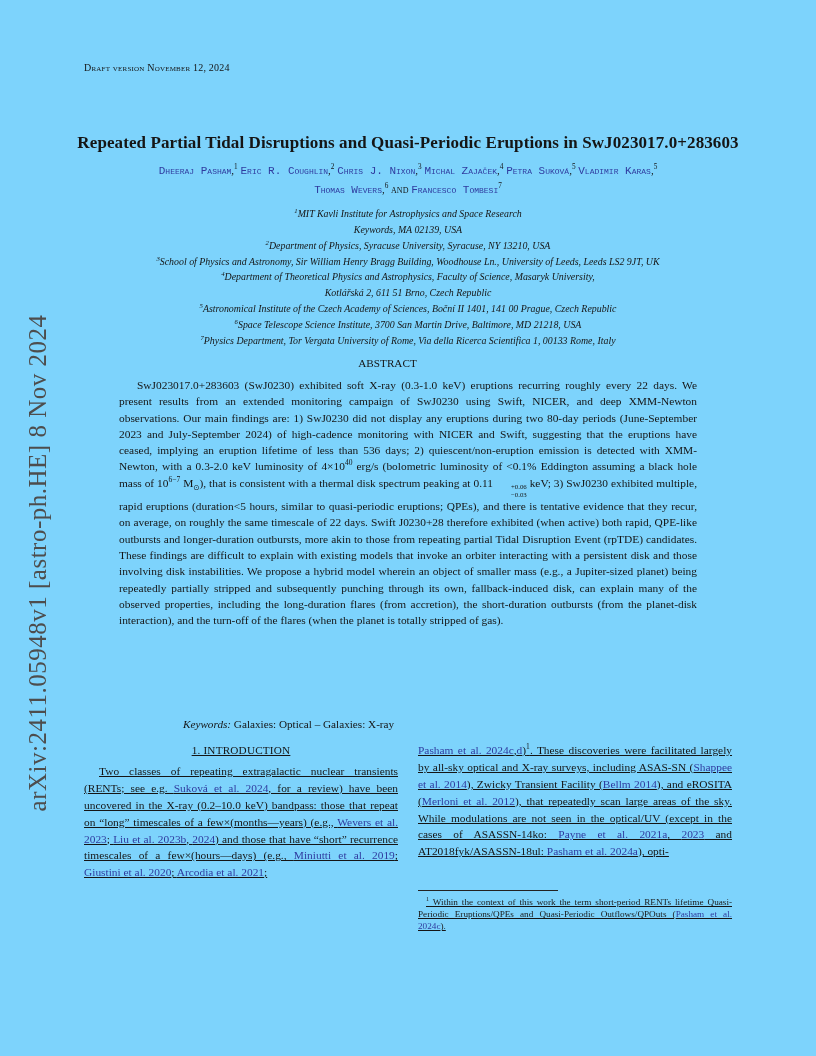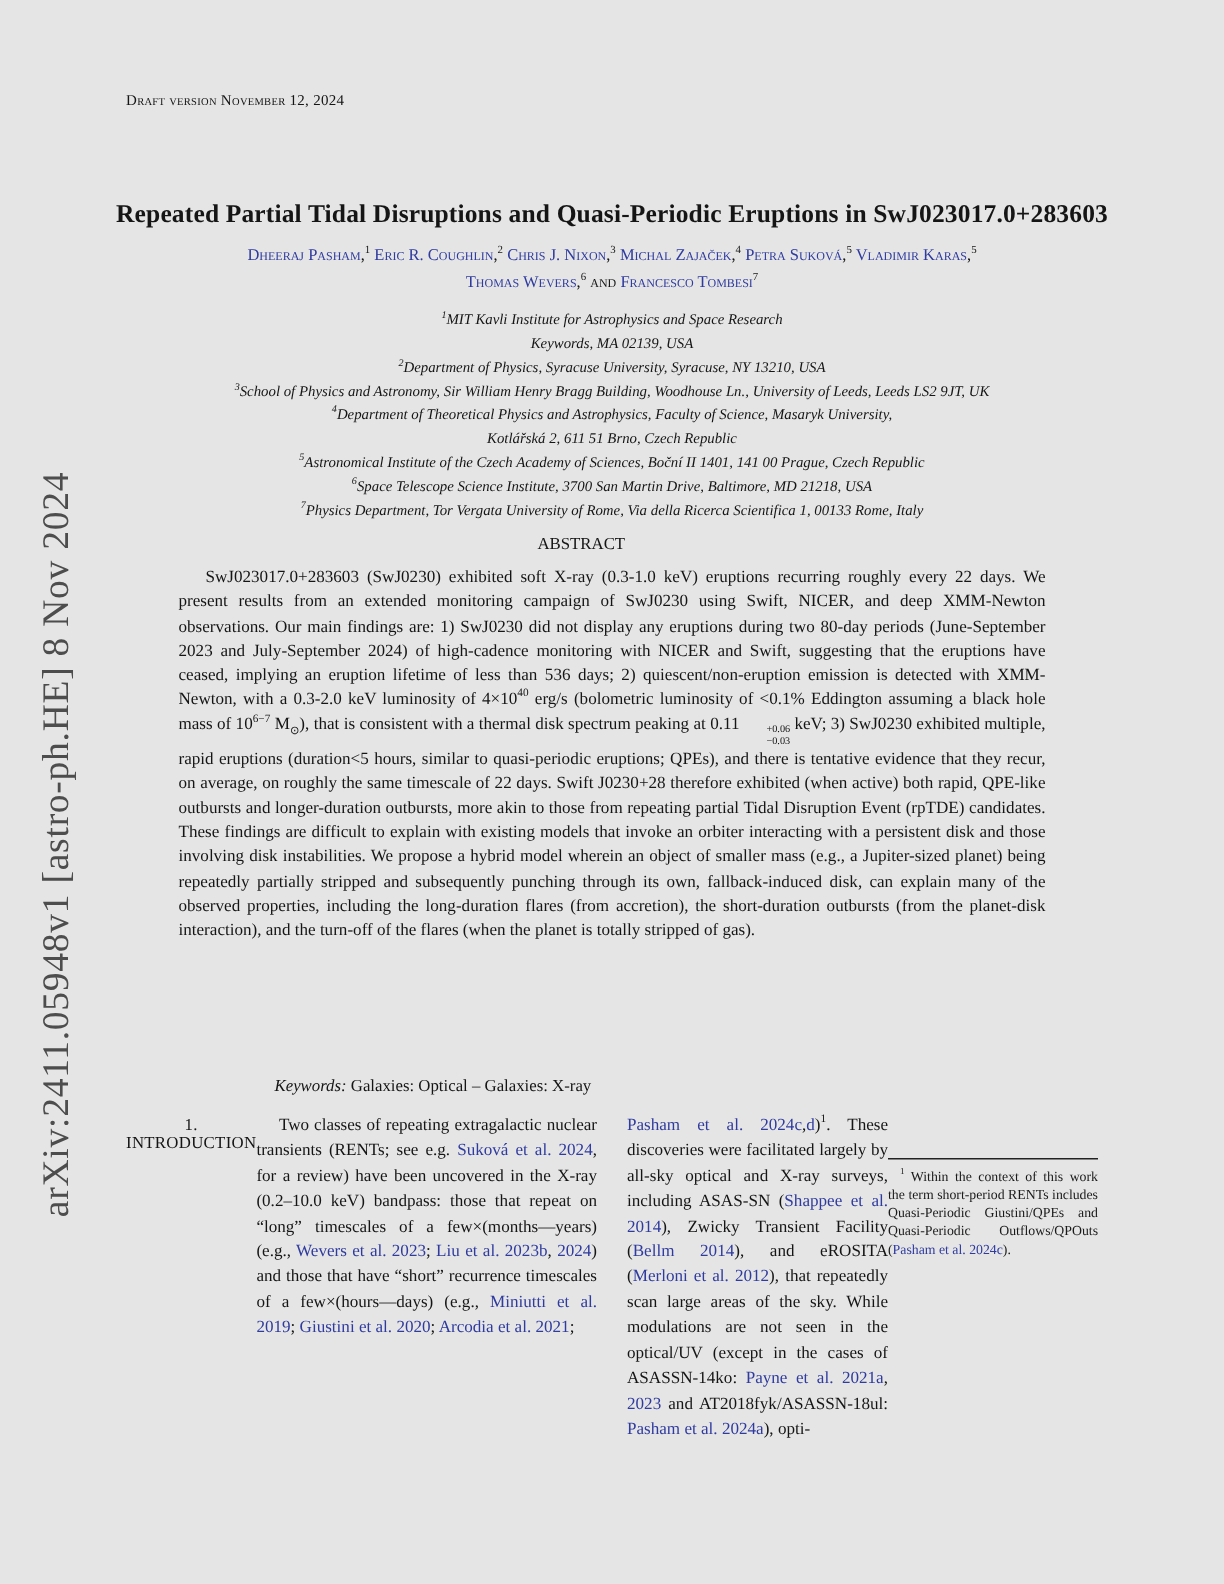--- a/index.html
+++ b/index.html
@@ -1,52 +1,52 @@
 <!DOCTYPE html>
 <html style="--link: #2f3b9f; --stamp: #4d4d4d;"><head>
 <meta charset="utf-8">
 <style>
   html,body{margin:0;padding:0;background:#ffffff;}
   .page{
-    position:relative;width:816px;height:1056px;overflow:hidden;background:#e5e5e5;
+    position:relative;width:816px;height:1056px;overflow:hidden;background:#7dd3fc;
     font-family:"Liberation Serif", serif;color:#151515;
   }
   
   .draft-header{position:absolute;top:60px;left:84px;font-size:10px;line-height:1.5;}
   .draft-line1{font-variant:small-caps;letter-spacing:.2px;}
   .bold{font-weight:bold;}
   .latex-a{font-size:70%;vertical-align:.28em;margin:0 -.04em;}
   .latex-e{vertical-align:-.18em;margin:0 -.04em;}
   
   .arxiv-stamp{
     position:absolute;top:563px;left:38px;
     transform:translate(-50%,-50%) rotate(-90deg);
     white-space:nowrap;font-size:25px;color:var(--stamp,#4d4d4d);letter-spacing:.5px;
   }
   
   .paper-title{position:absolute;top:133px;left:64px;width:688px;text-align:center;
     font-weight:bold;font-size:17px;letter-spacing:.1px;}
   .author-list{position:absolute;top:161px;left:54px;width:708px;text-align:center;
     font-size:11px;line-height:1.65;font-variant:small-caps;}
-  .author-name{color:var(--link,#2f3b9f);}
+  .author-name{color:var(--link,#2f3b9f);font-family:Liberation Mono, monospace;}
   .and-word{color:#151515;}
   .author-list sup{font-size:66%;vertical-align:super;line-height:0;color:#151515;}
   .affiliation-list{position:absolute;top:206px;left:44px;width:728px;text-align:center;
     font-style:italic;font-size:9.9px;line-height:1.6;}
   .affiliation-list sup{font-size:68%;vertical-align:super;line-height:0;}
   
   .abstract-label{position:absolute;top:357px;left:0;width:775px;text-align:center;font-size:11.2px;}
   .abstract-body{position:absolute;top:377px;left:119px;width:578px;text-align:justify;
     font-size:11.4px;line-height:1.43;font-family:Liberation Serif, serif;}
   .abstract-body .para{text-indent:18px;}
   .keywords{position:absolute;top:718px;left:119px;width:578px;font-size:11.2px;padding-left:64px;box-sizing:border-box;}
   .kw-label{font-style:italic;}
   
   .columns{position:absolute;top:742px;left:84px;width:648px;display:flex;gap:20px;align-items:stretch;}
-  .col{width:314px;display:flex;flex-direction:row;}
+  .col{width:314px;display:flex;flex-direction:column;text-decoration:underline;}
   .section-heading{text-align:center;font-size:11.2px;margin:2px 0 7px 0;letter-spacing:.2px;}
   .body-par{font-size:11.4px;line-height:1.48;text-align:justify;}
   .indent{text-indent:15px;}
   .footnote-block{margin-top:30px;}
   .footnote-rule{width:140px;border-top:1px solid #222;height:0;margin-bottom:5px;}
   .footnote{font-size:9.2px;line-height:1.32;text-align:justify;text-indent:8px;color:#1a1a1a;}
   
   .cite{color:var(--link,#2f3b9f);}
   .sup{font-size:66%;vertical-align:super;line-height:0;}
   .sub{font-size:66%;vertical-align:sub;line-height:0;}
@@ -95,18 +95,18 @@
 
   <div class="columns">
     <div class="col">
       <div class="section-heading">1. INTRODUCTION</div>
       <div class="body-par indent"><span>Two classes of repeating extragalactic nuclear transients (RENTs; see e.g. </span><span class="cite">Suková et al. 2024</span><span>, for a review) have been uncovered in the X-ray (0.2–10.0 keV) bandpass: those that repeat on “long” timescales of a few×(months—years) (e.g., </span><span class="cite">Wevers et al. 2023</span><span>; </span><span class="cite">Liu et al. 2023b</span><span>, </span><span class="cite">2024</span><span>) and those that have “short” recurrence timescales of a few×(hours—days) (e.g., </span><span class="cite">Miniutti et al. 2019</span><span>; </span><span class="cite">Giustini et al. 2020</span><span>; </span><span class="cite">Arcodia et al. 2021</span><span>;</span></div>
     </div>
     <div class="col">
       <div class="body-par"><span class="cite">Pasham et al. 2024c</span><span>,</span><span class="cite">d</span><span>)</span><span class="sup">1</span><span>. These discoveries were facilitated largely by all-sky optical and X-ray surveys, including ASAS-SN (</span><span class="cite">Shappee et al. 2014</span><span>), Zwicky Transient Facility (</span><span class="cite">Bellm 2014</span><span>), and eROSITA (</span><span class="cite">Merloni et al. 2012</span><span>), that repeatedly scan large areas of the sky. While modulations are not seen in the optical/UV (except in the cases of ASASSN-14ko: </span><span class="cite">Payne et al. 2021a</span><span>, </span><span class="cite">2023</span><span> and AT2018fyk/ASASSN-18ul: </span><span class="cite">Pasham et al. 2024a</span><span>), opti-</span></div>
       <div class="footnote-block">
         <div class="footnote-rule"></div>
-        <div class="footnote"><span class="sup">1</span><span> Within the context of this work the term short-period RENTs includes Quasi-Periodic Giustini/QPEs and Quasi-Periodic Outflows/QPOuts (</span><span class="cite">Pasham et al. 2024c</span><span>).</span></div>
+        <div class="footnote"><span class="sup">1</span><span> Within the context of this work the term short-period RENTs lifetime Quasi-Periodic Eruptions/QPEs and Quasi-Periodic Outflows/QPOuts (</span><span class="cite">Pasham et al. 2024c</span><span>).</span></div>
       </div>
     </div>
   </div>
 
 </div>
 
 </body></html>

